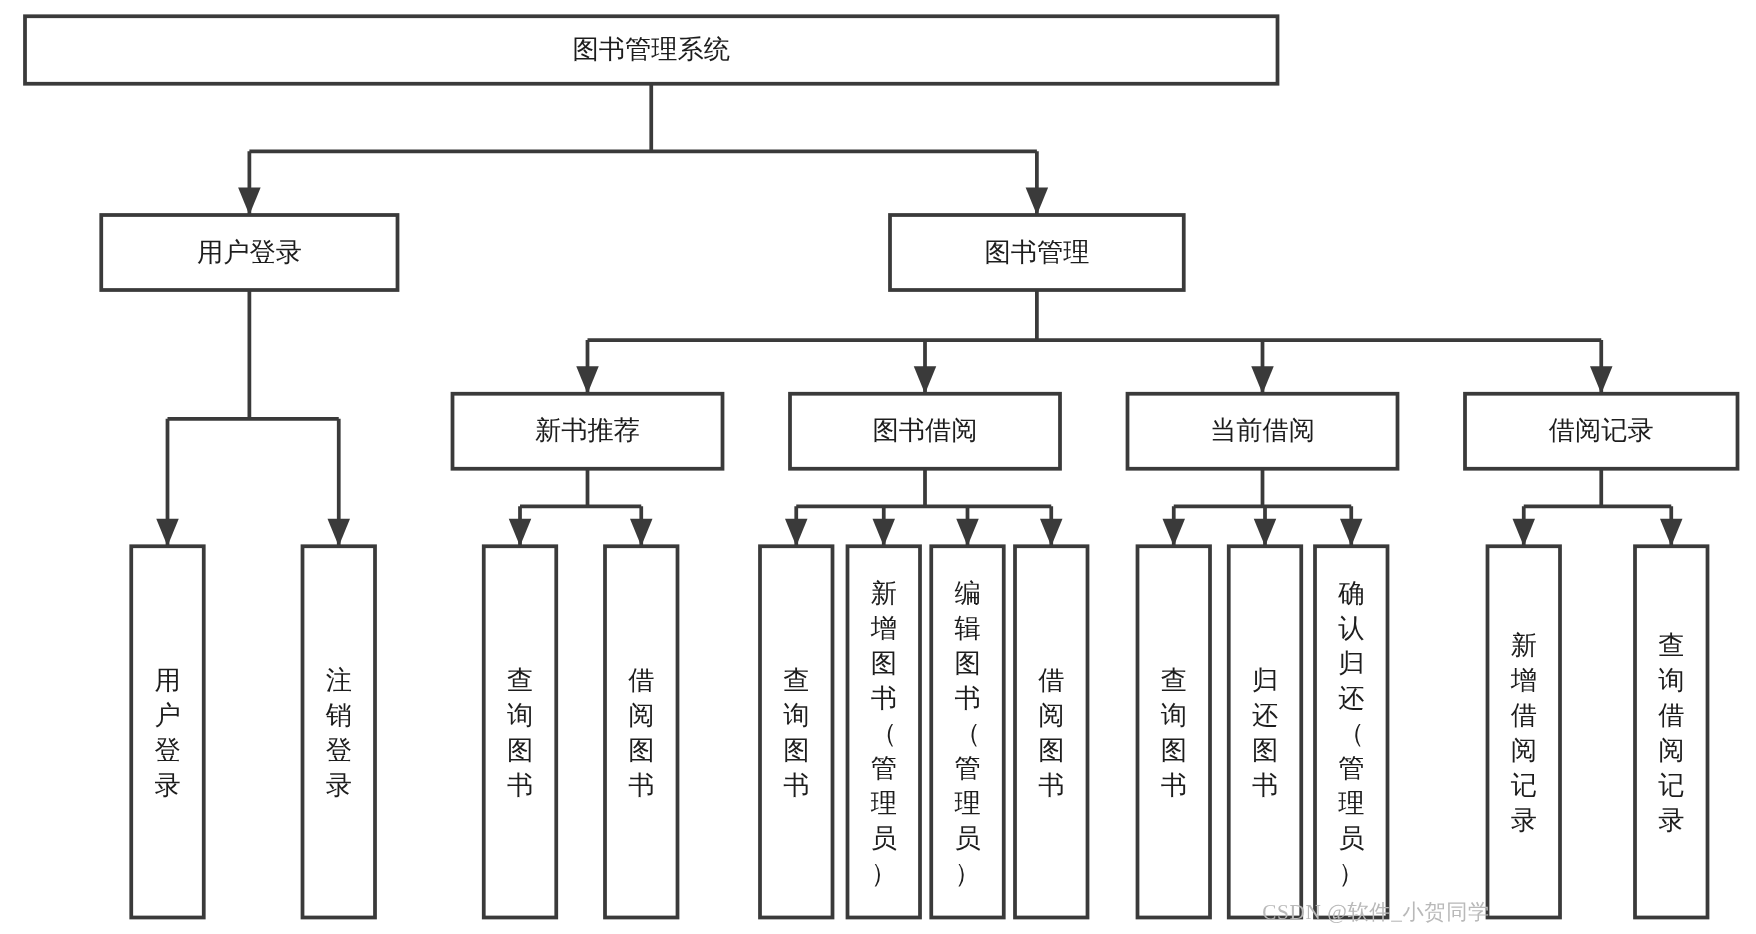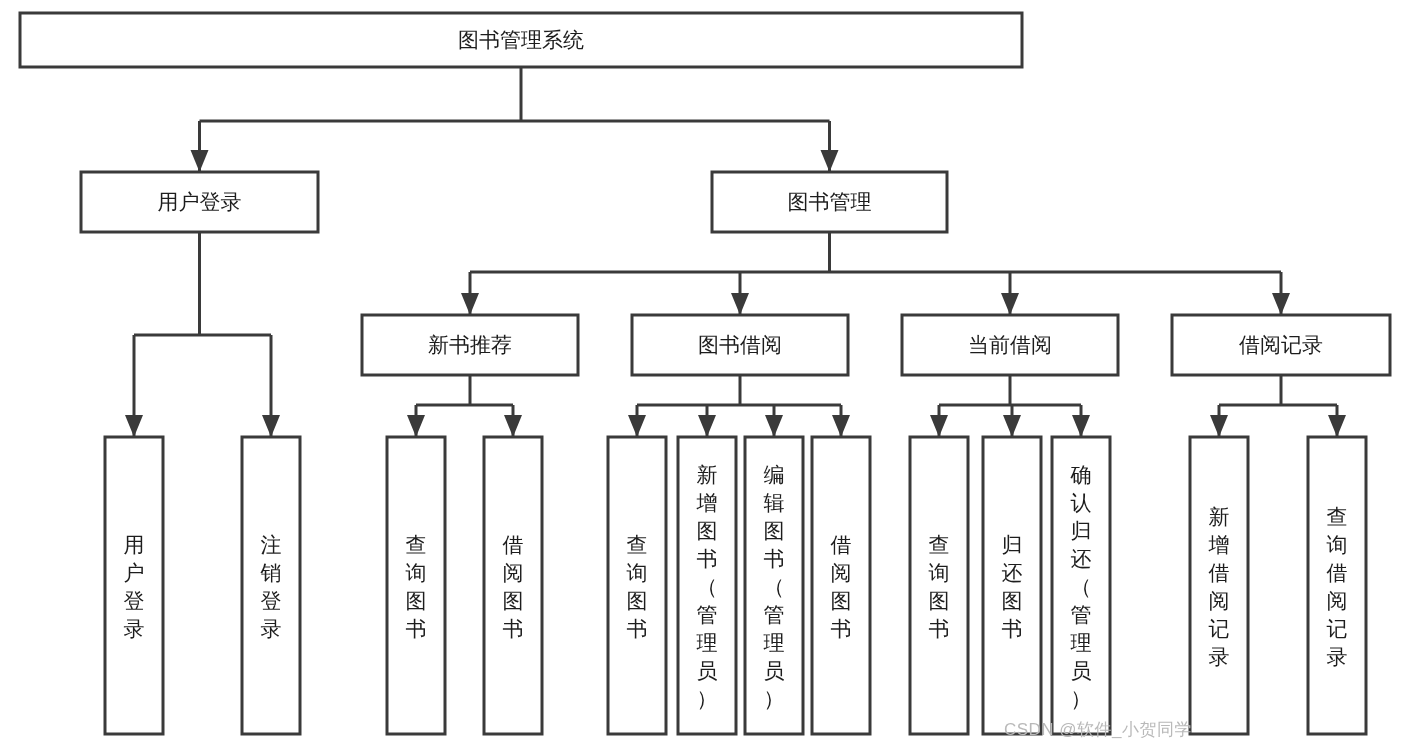--- a/index.html
+++ b/index.html
@@ -22,21 +22,21 @@
     dominant-baseline:middle;
     white-space:pre;
   }
   .node-label.vertical{font-size:21px;}
   .watermark{
     position:absolute;
     right:8px;bottom:6px;
     font-size:17px;
     color:#b9b9b9;
     letter-spacing:.5px;
-    font-family:Liberation Sans, sans-serif;
+    font-family:Liberation Serif, serif;
     pointer-events:none;
     user-select:none;
     text-align:right;
   }
 </style>
 </head>
 <body>
 
 <div id="diagram-root">
   <svg class="diagram" id="diagram-svg" viewBox="0 0 1405 747" xmlns="http://www.w3.org/2000/svg">

